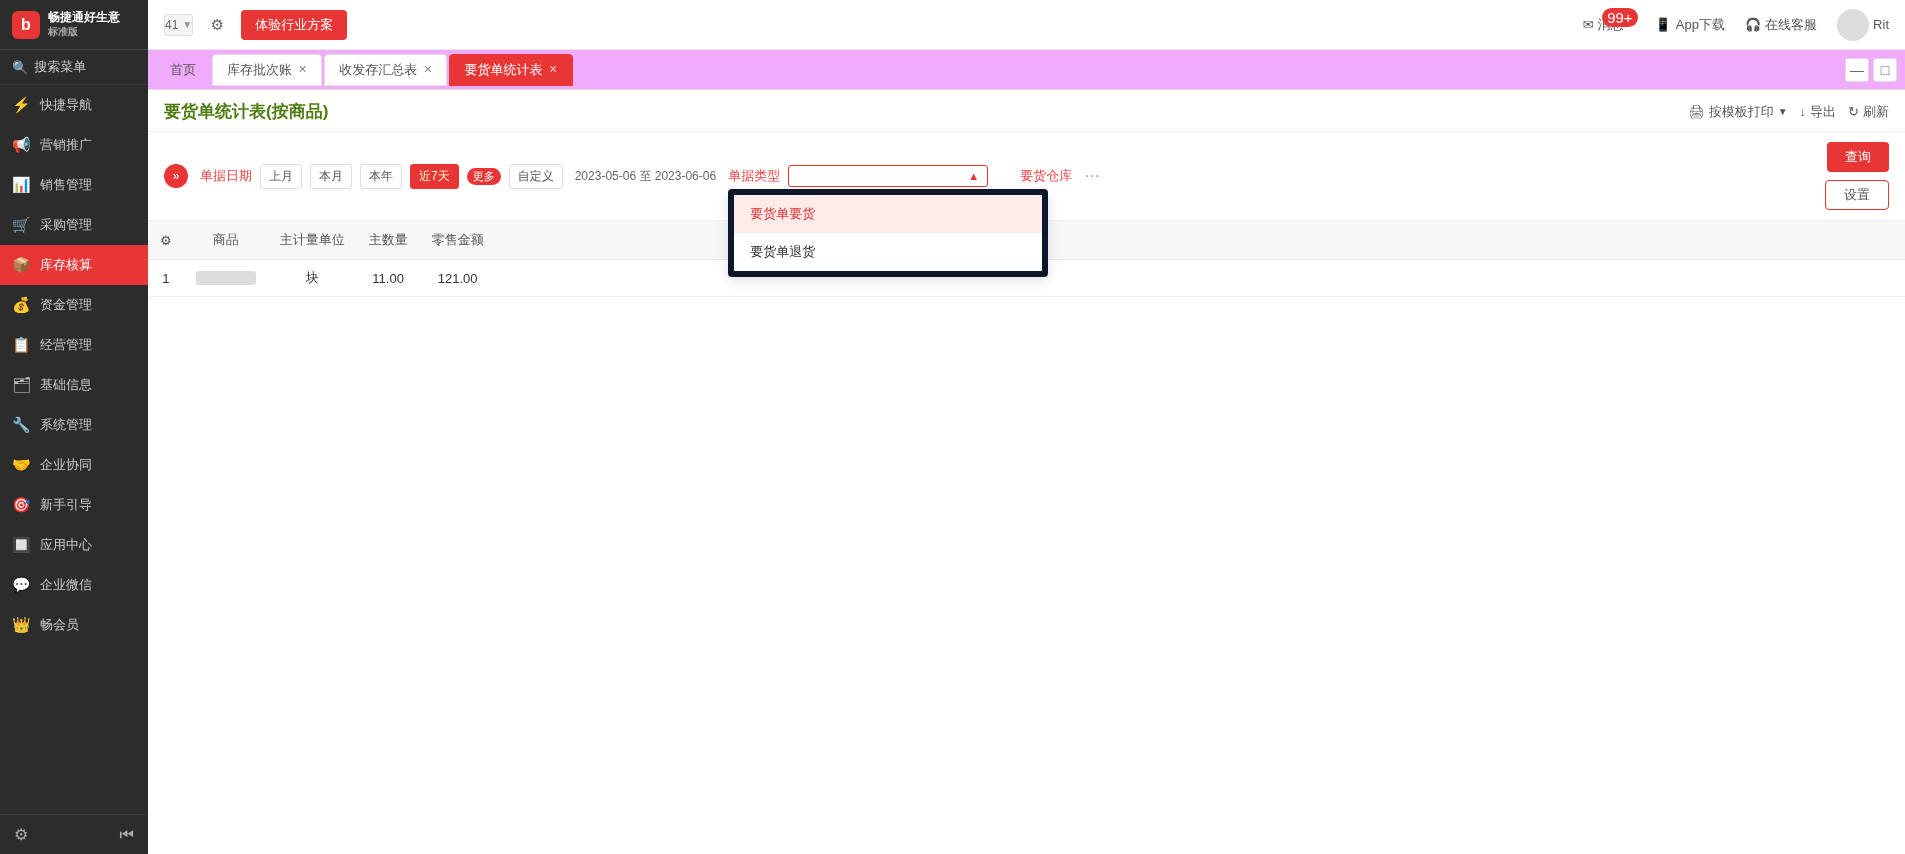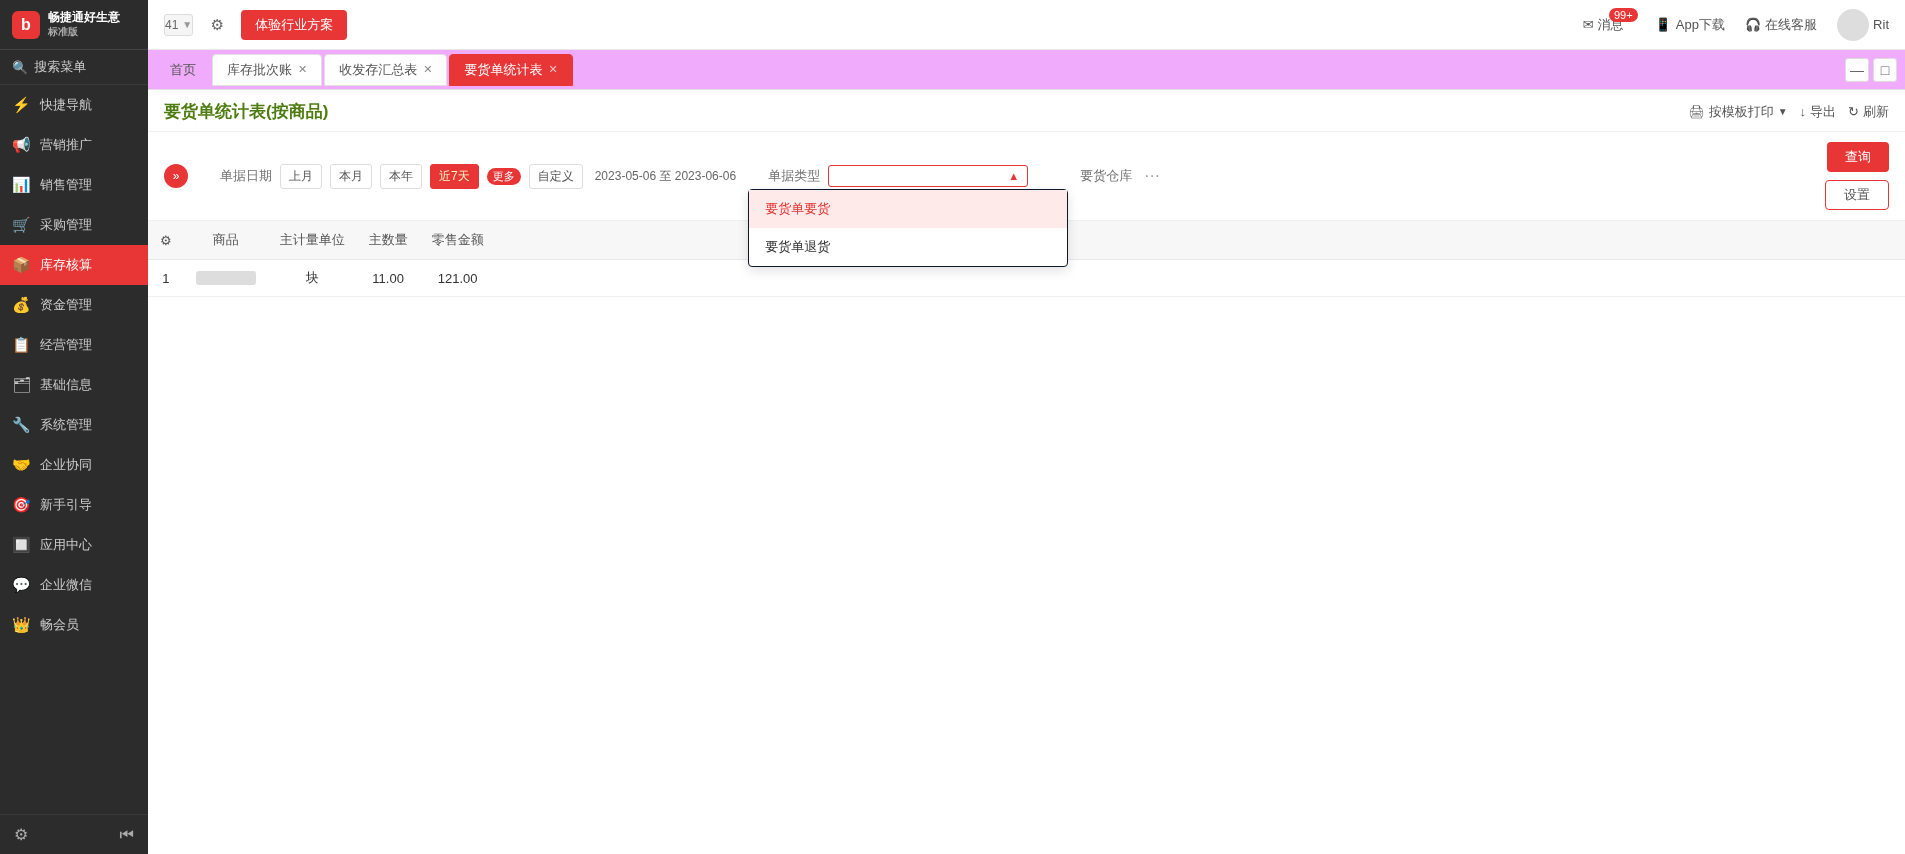--- a/index.html
+++ b/index.html
@@ -140,21 +140,21 @@
       color: #555;
       cursor: pointer;
       font-size: 13px;
       position: relative;
     }
     .badge {
       background: #e83535;
       color: white;
       border-radius: 10px;
       padding: 1px 5px;
-      font-size: 11px;
+      font-size: 15px;
       position: absolute;
       top: -8px;
       right: -14px;
       white-space: nowrap;
     }
     .user-avatar {
       width: 32px;
       height: 32px;
       background: #ddd;
       border-radius: 50%;
@@ -282,21 +282,21 @@
       cursor: pointer;
       flex-shrink: 0;
     }
     .filter-group {
       display: flex;
       align-items: center;
       gap: 8px;
       font-size: 13px;
       color: #555;
     }
-    .filter-label { color: #737373; font-size: 13px; white-space: nowrap; margin-left: 20px; }
+    .filter-label { color: #ef4444; font-size: 13px; white-space: nowrap; }
     .date-btn {
       padding: 3px 8px;
       border: 1px solid #ddd;
       border-radius: 3px;
       background: #fff;
       cursor: pointer;
       font-size: 12px;
       color: #555;
     }
     .date-range { font-size: 12px; color: #666; }
@@ -322,21 +322,21 @@
     }
     .filter-type-input .chevron-up { color: #e83535; font-size: 11px; }
 
     
     .dropdown-menu {
       position: absolute;
       top: 100%;
       left: 0;
       width: 320px;
       background: white;
-      border: 1px solid #0f172a;
+      border: 6px solid #0f172a;
       border-radius: 4px;
       box-shadow: 0 4px 12px rgba(0,0,0,0.12);
       z-index: 100;
       margin-top: 2px;
     }
     .dropdown-item {
       padding: 10px 16px;
       cursor: pointer;
       font-size: 13px;
       color: #333;

